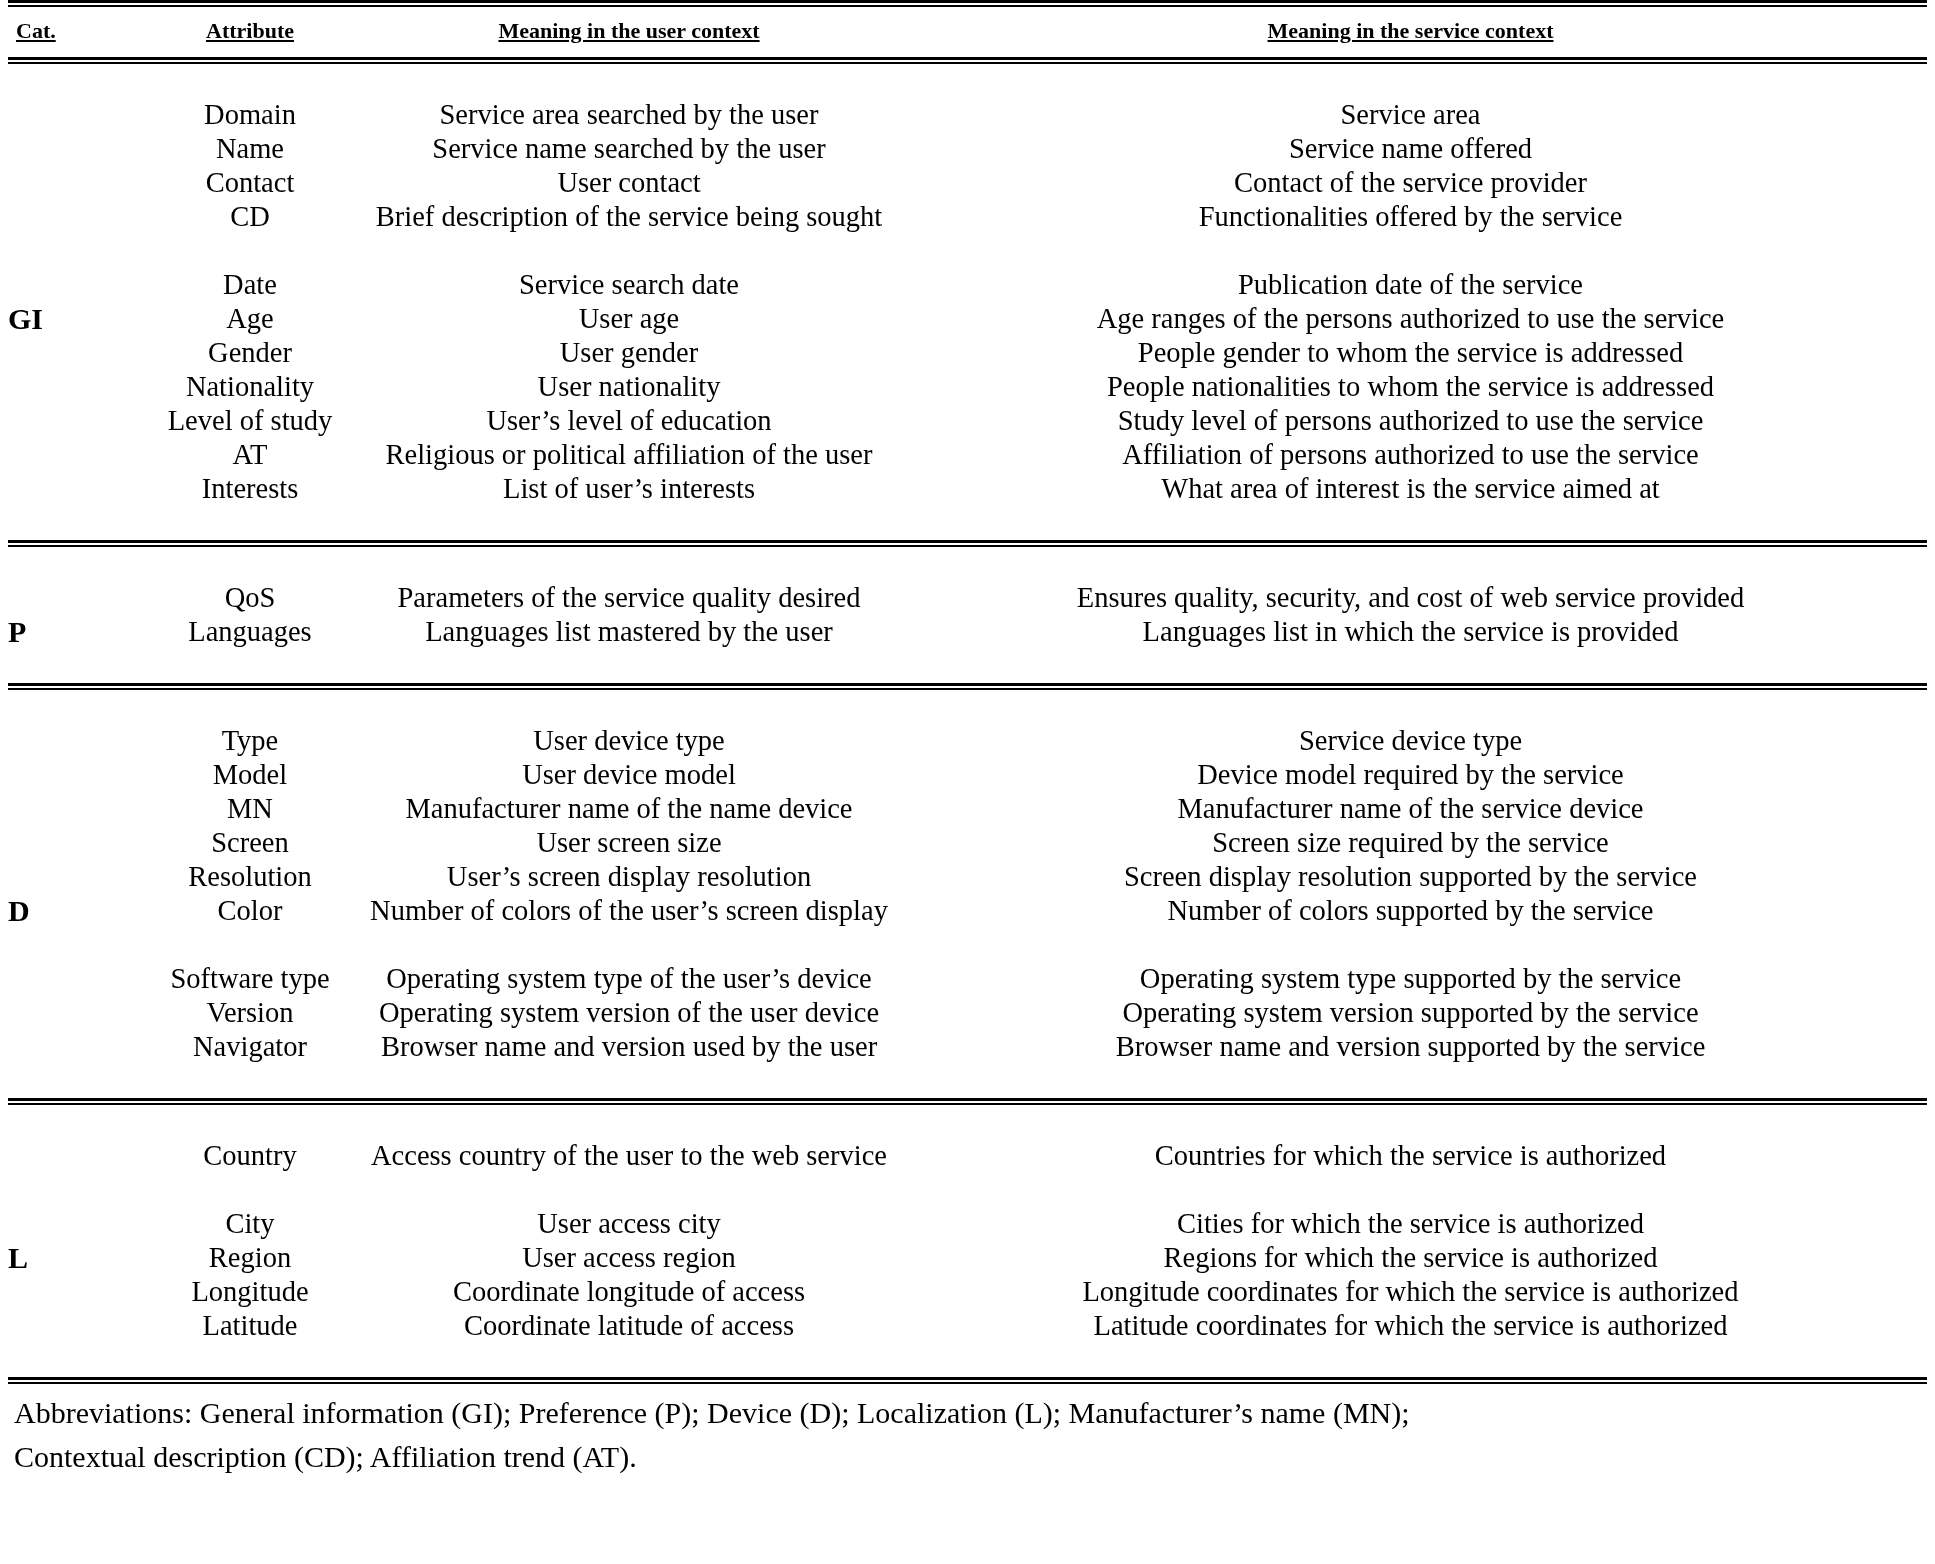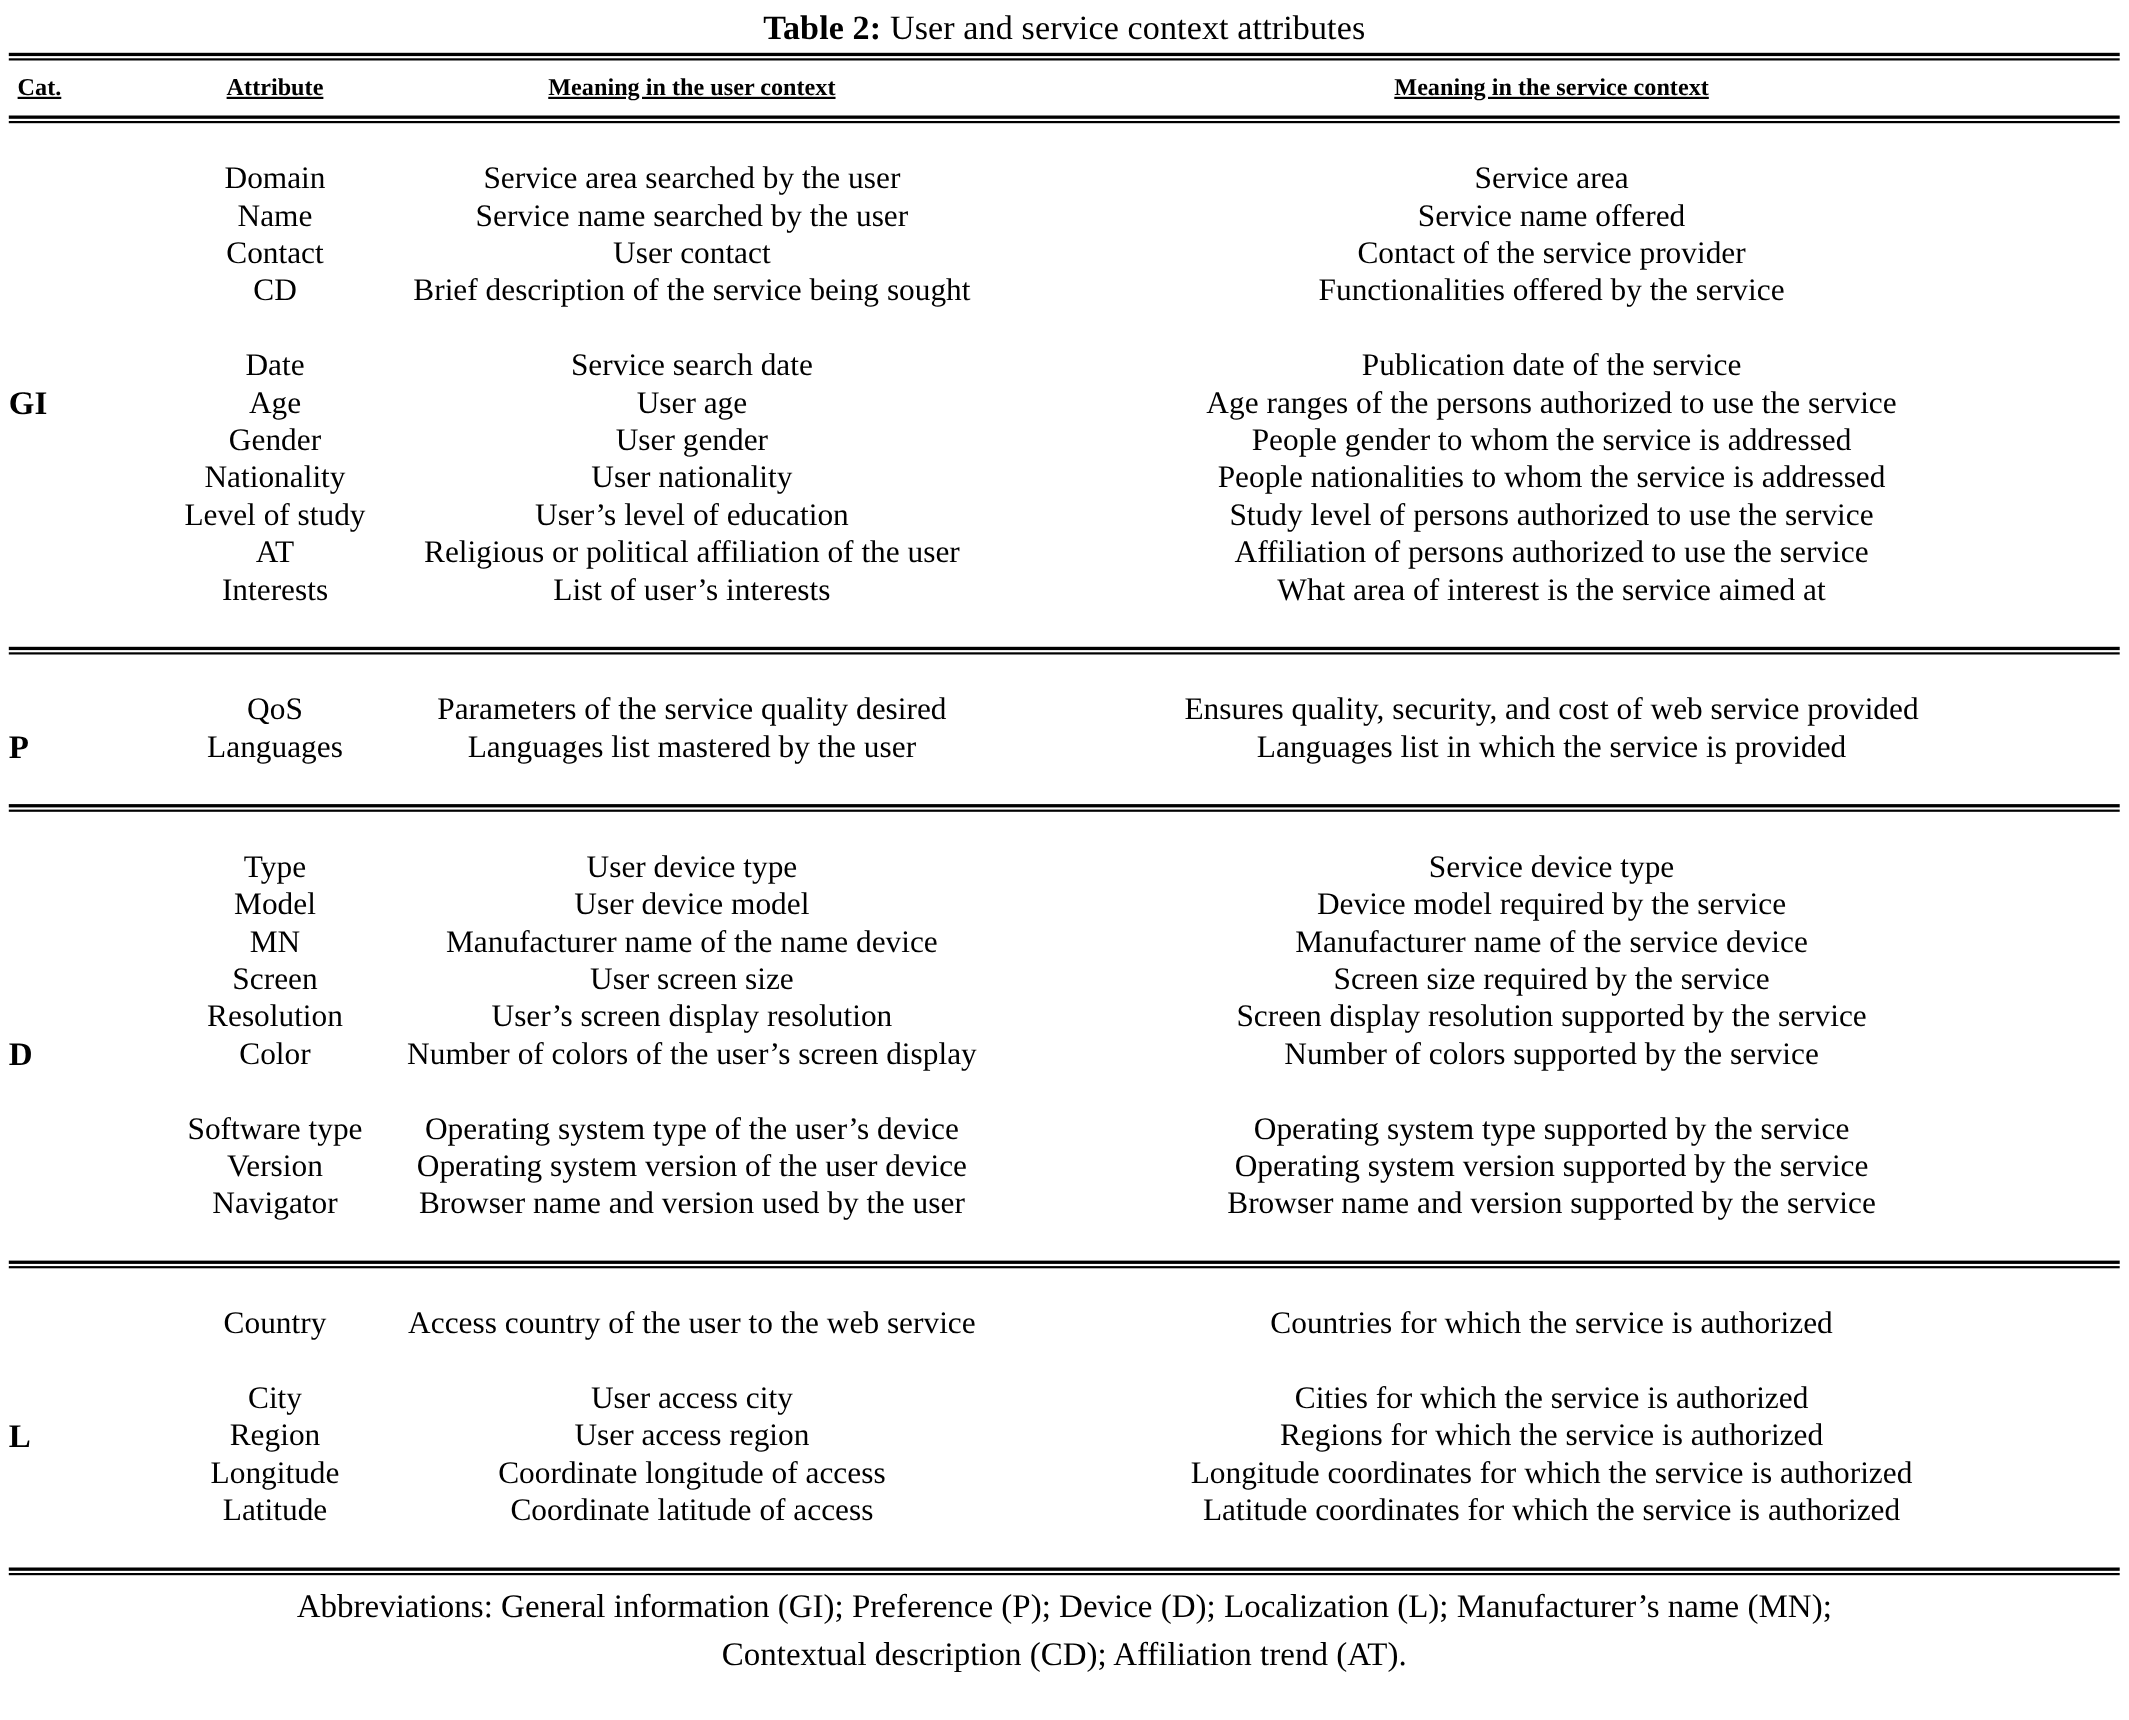--- a/index.html
+++ b/index.html
@@ -105,33 +105,29 @@
     width: 100%;
   }
 
   
   .footnote {
     font-size: 30px;
     line-height: 44px;
     padding-top: 7px;
     padding-left: 6px;
     padding-right: 6px;
-    text-align: center;
+    text-align: left;
     font-family: Liberation Serif, serif;
   }
 </style>
 </head>
 <body>
 
 <div class="page">
 
-  <div class="caption">
-    <span class="cap-label">Table 2:</span>
-    <span>User and service context attributes</span>
-  </div>
 
   <div class="rule-double"></div>
 
   <table class="ctx">
     <colgroup>
       <col class="c-cat">
         <col class="c-attr">
         <col class="c-user">
         <col class="c-service">
     </colgroup>

